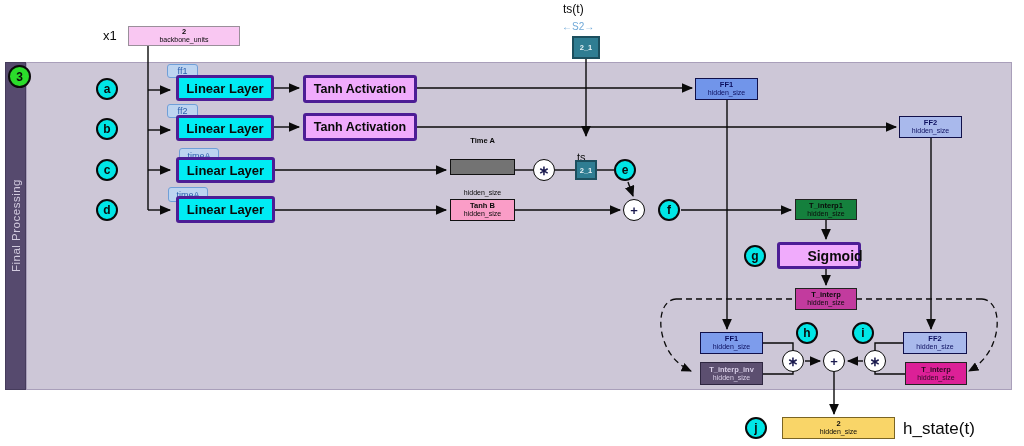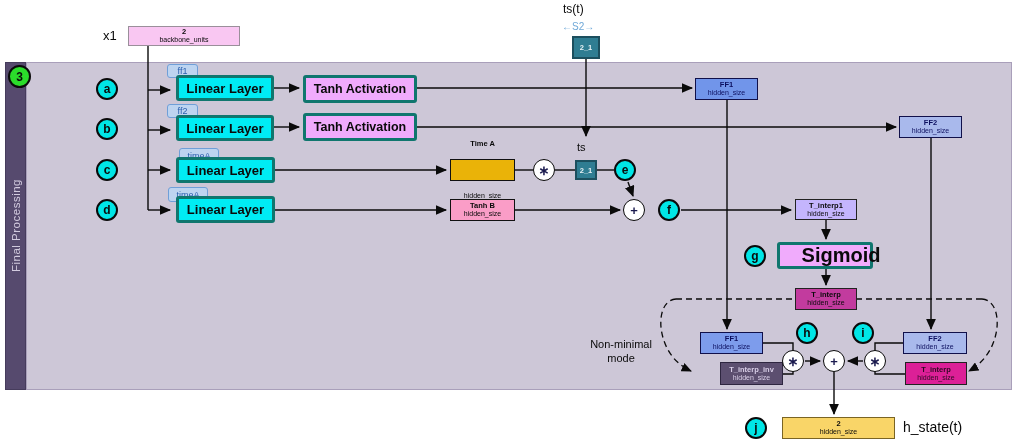--- a/index.html
+++ b/index.html
@@ -8,21 +8,21 @@
   .abs{position:absolute;box-sizing:border-box;}
   .region{background:#cdc7d7;border:1px solid #a99fba;}
   .sidebar{background:#564a6e;border:1px solid #463c5c;display:flex;align-items:center;justify-content:center;}
   .sidebar-label{writing-mode:vertical-rl;transform:rotate(180deg);color:#d3cbdf;font-size:11.5px;letter-spacing:0.5px;white-space:nowrap;}
   .stage-circle{width:23px;height:23px;border-radius:50%;background:#2bdc2b;border:2px solid #0a0a0a;
           display:flex;align-items:center;justify-content:center;font-weight:bold;font-size:12px;}
   .node{width:22px;height:22px;border-radius:50%;background:#00e6e6;border:2px solid #0a0a0a;
           display:flex;align-items:center;justify-content:center;font-weight:bold;font-size:12px;}
   .opnode{width:22px;height:22px;border-radius:50%;background:#ffffff;border:1.5px solid #0a0a0a;
           display:flex;align-items:center;justify-content:center;font-weight:bold;font-size:13px;color:#1a1a4e;}
-  .layerbox{background:#00ecf4;border:3px solid #0f766e;border-radius:3px;display:flex;align-items:center;
+  .layerbox{background:#00ecf4;border:3px solid #4c1d95;border-radius:3px;display:flex;align-items:center;
           justify-content:center;font-weight:bold;font-size:13px;}
   .actbox{background:#f0abfc;}
   .tbox{display:flex;flex-direction:column;align-items:center;justify-content:center;text-align:center;line-height:1.2;}
   .tb-title{font-weight:bold;font-size:7.5px;}
   .tb-sub{font-size:7px;}
   .tag{background:#bdd4f0;border:1px solid #6f9fd8;color:#2b5fae;font-size:9px;border-radius:3px;
           display:flex;align-items:center;justify-content:center;}
   .plain{white-space:nowrap;}
 </style>
 </head>
@@ -114,30 +114,30 @@
   <div class="abs tag" style="left:167px;top:104px;width:31px;height:14px;">ff2</div>
   <div class="abs layerbox" style="left:176px;top:115px;width:98px;height:26px;">Linear Layer</div>
   <div class="abs tag" style="left:179px;top:148px;width:40px;height:15px;">timeA</div>
   <div class="abs layerbox" style="left:176px;top:157px;width:99px;height:26px;">Linear Layer</div>
   <div class="abs tag" style="left:168px;top:187px;width:40px;height:15px;">timeA</div>
   <div class="abs layerbox" style="left:176px;top:196px;width:99px;height:27px;">Linear Layer</div>
 
   <div class="abs layerbox actbox" style="left:303px;top:75px;width:114px;height:28px;font-size:12.5px;">Tanh Activation</div>
   <div class="abs layerbox actbox" style="left:303px;top:113px;width:114px;height:28px;font-size:12.5px;">Tanh Activation</div>
 
-  <div class="abs tbox" style="left:450px;top:159px;width:65px;height:22px;background:#eab308;border:1.5px solid #111;gap:44px;">
+  <div class="abs tbox" style="left:450px;top:159px;width:65px;height:16px;background:#737373;border:1.5px solid #111;gap:44px;">
     <div class="tb-title">Time A</div>
     <div class="tb-sub">hidden_size</div>
   </div>
   <div class="abs tbox" style="left:450px;top:199px;width:65px;height:22px;background:#fa9dc7;border:1.5px solid #111;">
     <div class="tb-title">Tanh B</div>
     <div class="tb-sub">hidden_size</div>
   </div>
 
-  <div class="abs plain" style="left:577px;top:141px;font-size:11px;text-align:center;">ts</div>
+  <div class="abs plain" style="left:577px;top:151px;font-size:11px;text-align:center;">ts</div>
   <div class="abs tbox" style="left:575px;top:160px;width:22px;height:20px;background:#2f7d92;border:2px solid #1c4f5e;color:#e8f2f5;">
     <div class="tb-title">2_1</div>
   </div>
 
   <div class="abs opnode" style="left:533px;top:159px;">∗</div>
   <div class="abs opnode" style="left:623px;top:199px;">+</div>
   <div class="abs node" style="left:614px;top:159px;">
       <span>e</span>
     </div>
   <div class="abs node" style="left:658px;top:199px;">
@@ -146,47 +146,43 @@
 
   <div class="abs tbox" style="left:695px;top:78px;width:63px;height:22px;background:#7195ea;border:1px solid #10104a;color:#0d1060;">
     <div class="tb-title">FF1</div>
     <div class="tb-sub">hidden_size</div>
   </div>
   <div class="abs tbox" style="left:899px;top:116px;width:63px;height:22px;background:#a9b9ec;border:1px solid #10104a;color:#0d1060;">
     <div class="tb-title">FF2</div>
     <div class="tb-sub">hidden_size</div>
   </div>
 
-  <div class="abs tbox" style="left:795px;top:199px;width:62px;height:21px;background:#c4b5fd;border:1px solid #222;">
+  <div class="abs tbox" style="left:795px;top:199px;width:62px;height:21px;background:#15803d;border:1px solid #222;">
     <div class="tb-title">T_interp1</div>
     <div class="tb-sub">hidden_size</div>
   </div>
   <div class="abs node" style="left:744px;top:245px;">
       <span>g</span>
     </div>
-  <div class="abs layerbox actbox" style="left:777px;top:242px;width:96px;height:27px;font-size:20px;padding-left:32px;">Sigmoid</div>
+  <div class="abs layerbox actbox" style="left:777px;top:242px;width:84px;height:27px;font-size:14px;padding-left:32px;">Sigmoid</div>
   <div class="abs tbox" style="left:795px;top:288px;width:62px;height:22px;background:#c23b9e;border:1px solid #222;">
     <div class="tb-title">T_interp</div>
     <div class="tb-sub">hidden_size</div>
   </div>
 
-  <div class="abs" style="left:575px;top:338px;width:92px;text-align:center;font-size:11px;line-height:1.25;">
-    <div>Non-minimal</div>
-    <div>mode</div>
-  </div>
 
   <div class="abs tbox" style="left:700px;top:332px;width:63px;height:22px;background:#7d9cec;border:1px solid #10104a;color:#0d1060;">
     <div class="tb-title">FF1</div>
     <div class="tb-sub">hidden_size</div>
   </div>
   <div class="abs tbox" style="left:903px;top:332px;width:64px;height:22px;background:#a9b9ec;border:1px solid #10104a;color:#0d1060;">
     <div class="tb-title">FF2</div>
     <div class="tb-sub">hidden_size</div>
   </div>
-  <div class="abs tbox" style="left:700px;top:362px;width:63px;height:23px;background:#5c4f70;border:1px solid #2e2640;color:#d9cfe8;margin-left:20px;">
+  <div class="abs tbox" style="left:700px;top:362px;width:63px;height:23px;background:#5c4f70;border:1px solid #2e2640;color:#d9cfe8;">
     <div class="tb-title">T_interp_inv</div>
     <div class="tb-sub">hidden_size</div>
   </div>
   <div class="abs tbox" style="left:905px;top:362px;width:62px;height:23px;background:#dc2097;border:1px solid #222;color:#2d0a22;">
     <div class="tb-title">T_interp</div>
     <div class="tb-sub">hidden_size</div>
   </div>
   <div class="abs node" style="left:796px;top:322px;">
       <span>h</span>
     </div>
@@ -197,15 +193,15 @@
   <div class="abs opnode" style="left:823px;top:350px;">+</div>
   <div class="abs opnode" style="left:864px;top:350px;">∗</div>
 
   <div class="abs node" style="left:745px;top:417px;">
       <span>j</span>
     </div>
   <div class="abs tbox" style="left:782px;top:417px;width:113px;height:22px;background:#f9d568;border:1px solid #7a6423;">
     <div class="tb-title">2</div>
     <div class="tb-sub">hidden_size</div>
   </div>
-  <div class="abs plain" style="left:903px;top:419px;font-size:14px;">h_state(t)</div>
+  <div class="abs plain" style="left:903px;top:419px;font-size:17px;">h_state(t)</div>
 
 </div>
 
 </body></html>

